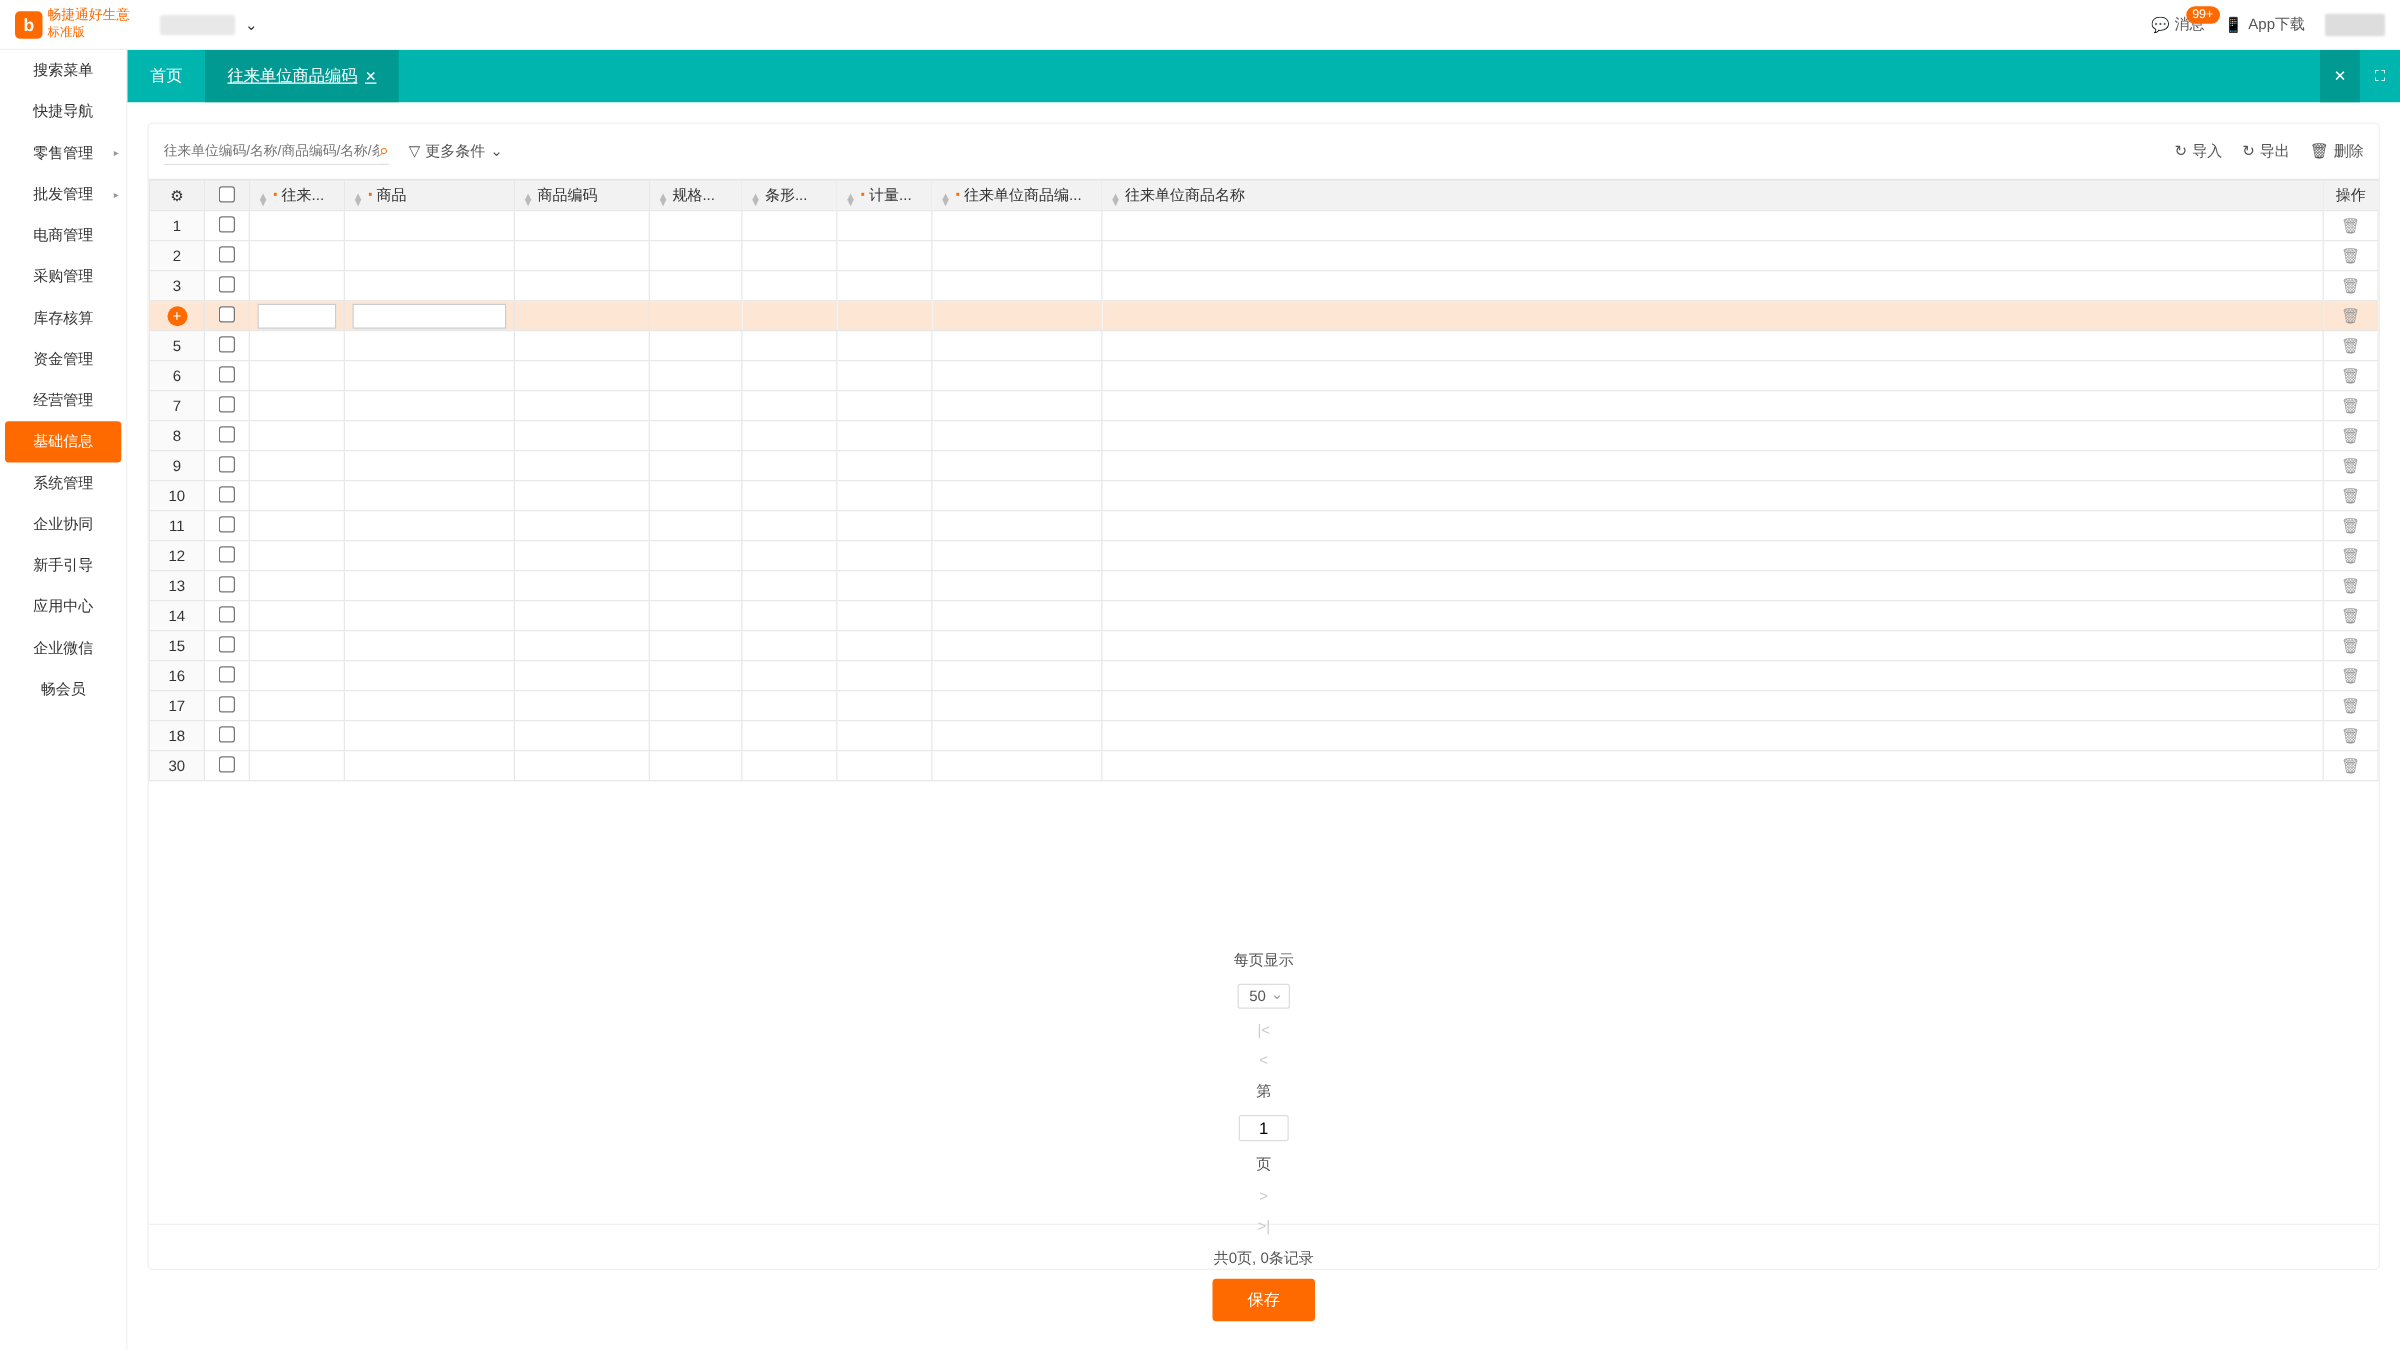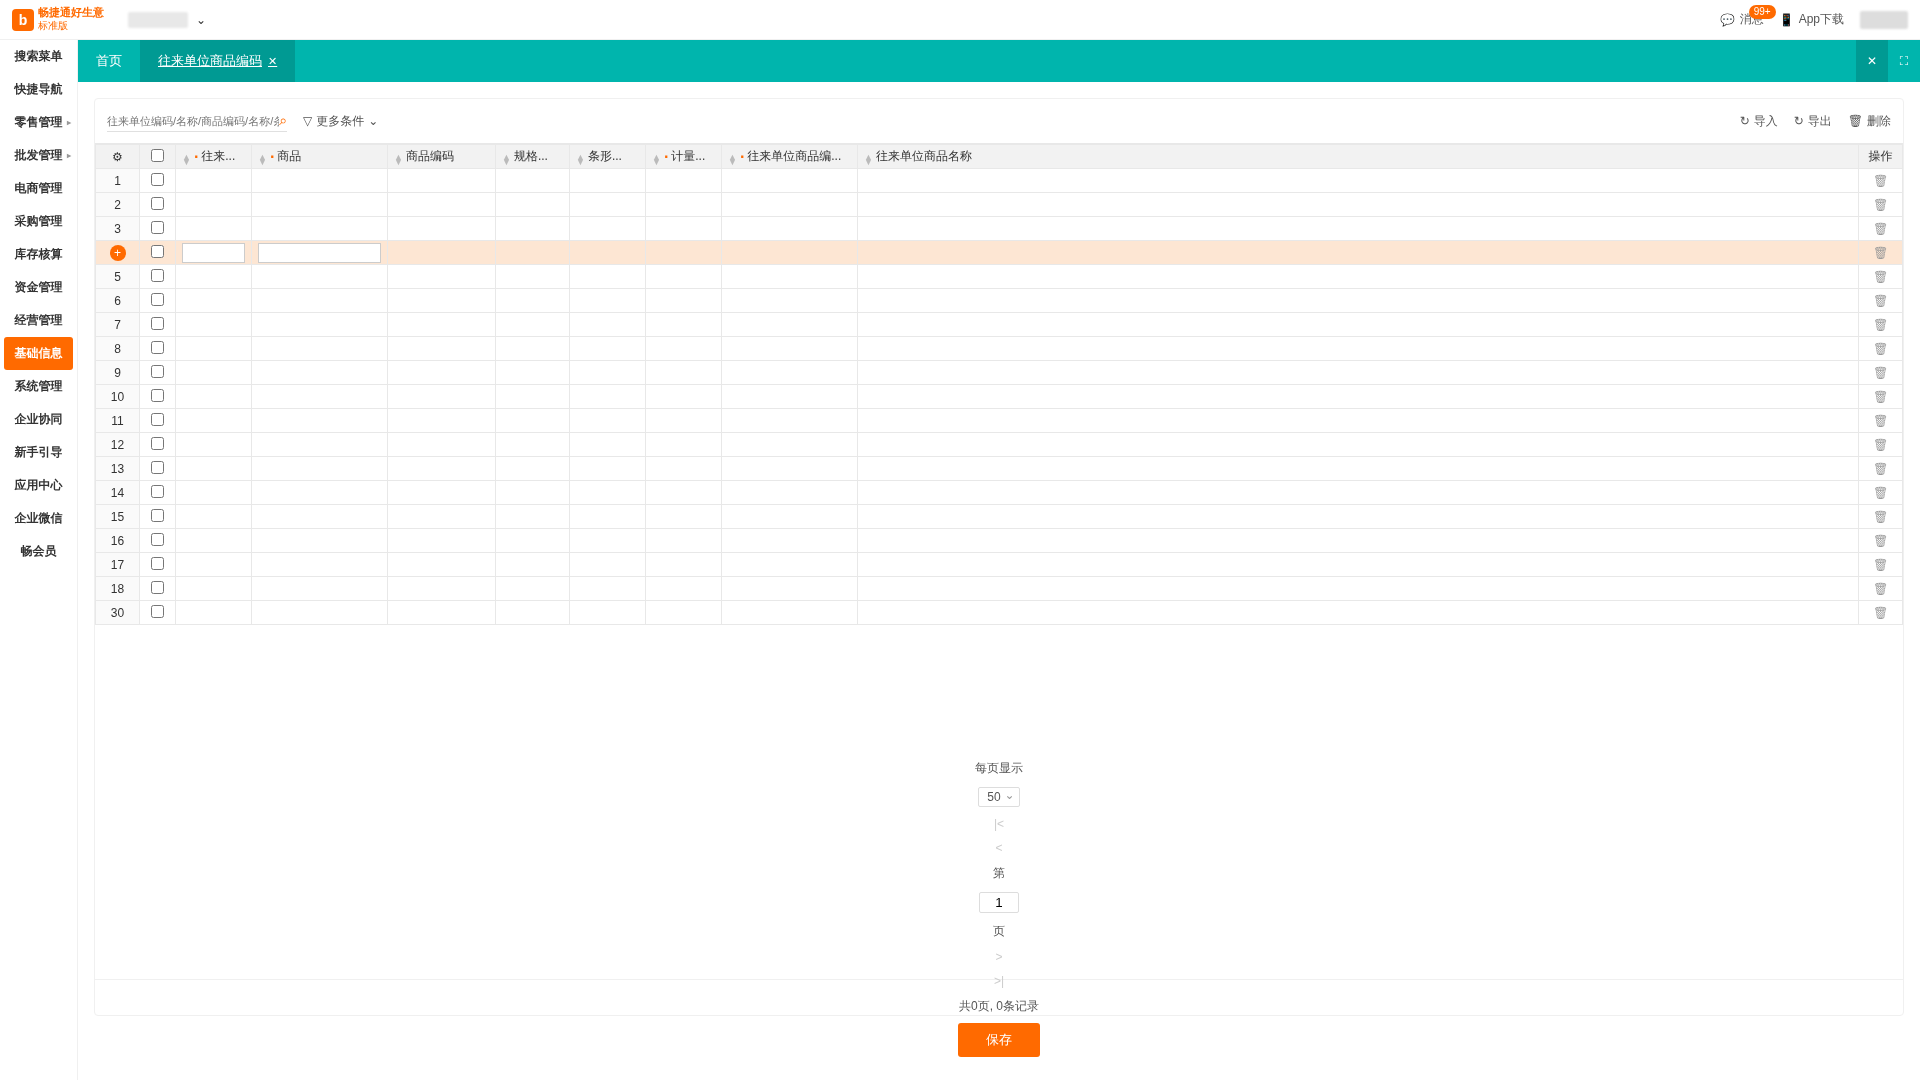--- a/index.html
+++ b/index.html
@@ -3,34 +3,34 @@
 <meta charset="utf-8">
 <style>
 * { box-sizing: border-box; margin: 0; padding: 0; }
 body { font-family: "Microsoft YaHei", Arial, sans-serif; font-size: 12px; color: #333; background: #fff; overflow: hidden; }
 .app { display: flex; flex-direction: column; height: 100vh; }
 
 
 .header { height: 40px; display: flex; align-items: center; padding: 0 12px; background: #fff; border-bottom: 1px solid #f0f0f0; }
 .logo { display: flex; align-items: center; gap: 4px; }
 .logo-icon { width: 22px; height: 22px; background: #ff6a00; border-radius: 4px; display:flex; align-items:center; justify-content:center; color:#fff; font-weight:bold; font-size:14px; }
-.logo-text { color: #ff6a00; font-size: 11px; line-height: 1.1; font-weight: bold; }
+.logo-text { color: #ff6a00; font-size: 11px; line-height: 1.1; }
 .logo-sub { color: #ff6a00; font-size: 10px; }
 .org-select { margin-left: 24px; display:flex; align-items:center; gap:8px; }
 .org-blur { width: 60px; height: 16px; background: #e8e8e8; border-radius: 2px; filter: blur(1px); }
 .hdr-spacer { flex: 1; }
 .hdr-btn { display:flex; align-items:center; gap:4px; margin-left:16px; cursor:pointer; position:relative; color:#555; }
 .badge { position:absolute; top:-6px; right:-12px; background:#ff6a00; color:#fff; border-radius:8px; padding:0 5px; font-size:10px; line-height:14px; }
 .avatar { width:48px; height:18px; background:#ddd; margin-left:16px; border-radius:2px; filter:blur(1px);} 
 
 
 .body { flex:1; display:flex; min-height:0; }
 
 
-.sidebar { width: 78px; background:#fff; border-right:1px solid #f0f0f0; overflow-y:auto;font-weight:bold; }
+.sidebar { width: 102px; background:#fff; border-right:1px solid #f0f0f0; overflow-y:auto; }
 .side-item { height:33px; display:flex; align-items:center; justify-content:center; cursor:pointer; color:#333; position:relative; }
 .side-item.active { background:#ff6a00; color:#fff; border-radius:3px; margin:0 4px; }
 .side-item .caret { position:absolute; right:6px; font-size:8px; color:#999; }
 
 
 .main { flex:1; display:flex; flex-direction:column; min-width:0; }
 
 
 .tabs { height:42px; background:#00b5ad; display:flex; align-items:stretch; color:#fff; }
 .tab { padding:0 18px; display:flex; align-items:center; gap:6px; cursor:pointer; font-size:13px; }

